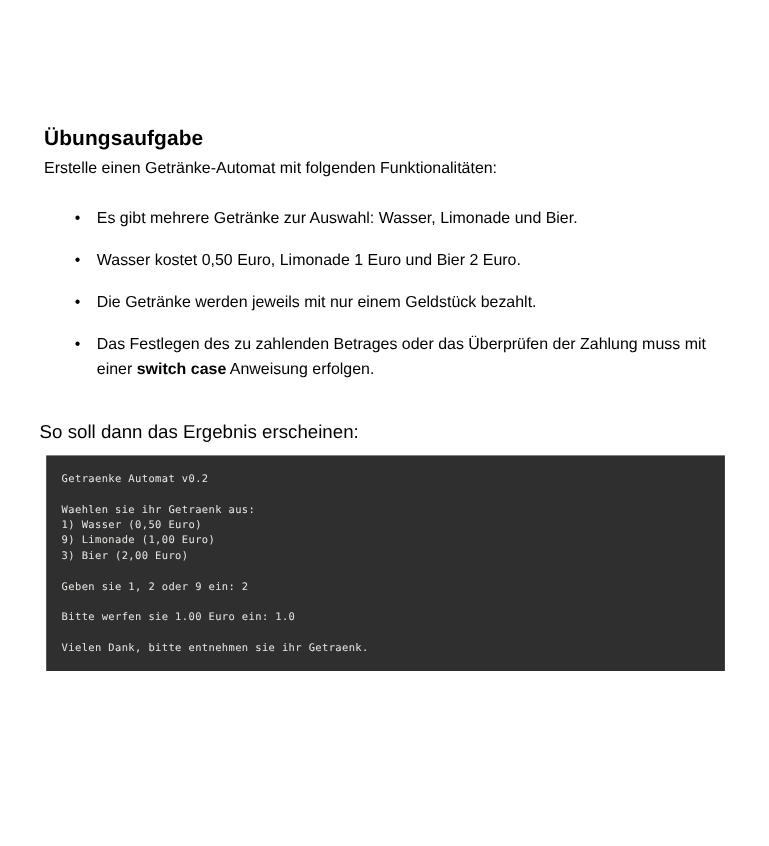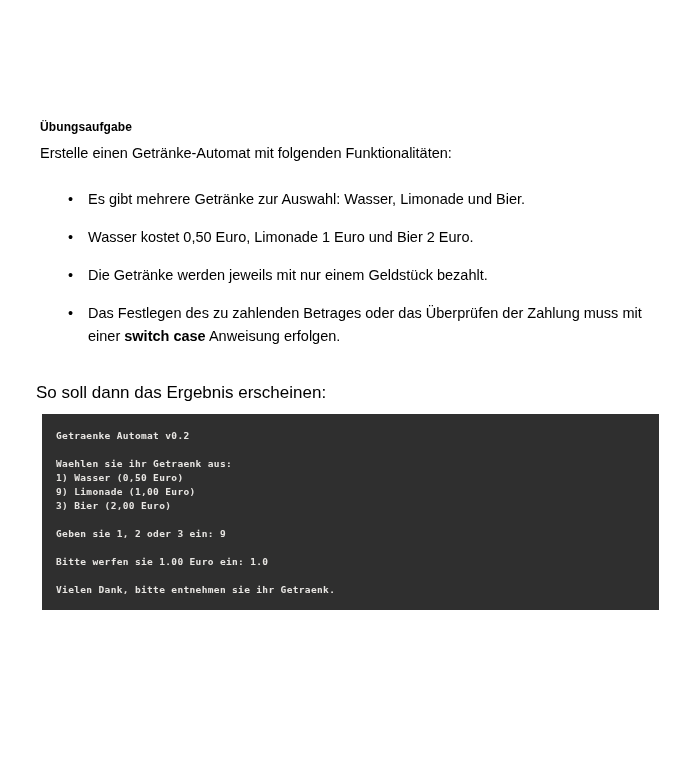--- a/index.html
+++ b/index.html
@@ -22,21 +22,21 @@
     top: 0; left: 0;
     width: 699px;
     height: 769px;
     background: #ffffff;
   }
 
   .doc-heading {
     position: absolute;
     left: 40px;
     top: 118px;
-    font-size: 12px;
+    font-size: 19px;
     font-weight: bold;
     letter-spacing: 0.1px;
     line-height: 18px;
     color: #000000;
   }
 
   .doc-intro {
     position: absolute;
     left: 40px;
     top: 144px;
@@ -109,21 +109,20 @@
   }
 
   .terminal-line {
     font-family: "DejaVu Sans Mono", "Liberation Mono", monospace;
     font-size: 9.5px;
     line-height: 14px;
     color: #e8e6e3;
     white-space: pre;
     letter-spacing: 0.35px;
     height: 14px;
-    font-weight: bold;
   }
 
   .terminal-line.blank {
     color: transparent;
   }
 </style>
 </head>
 <body>
 
 <div class="page">
@@ -167,20 +166,20 @@
   <div class="doc-caption">So soll dann das Ergebnis erscheinen:</div>
 
   <div class="terminal">
     <div class="terminal-line">Getraenke Automat v0.2</div>
     <div class="terminal-line blank"></div>
     <div class="terminal-line">Waehlen sie ihr Getraenk aus:</div>
     <div class="terminal-line">1) Wasser (0,50 Euro)</div>
     <div class="terminal-line">9) Limonade (1,00 Euro)</div>
     <div class="terminal-line">3) Bier (2,00 Euro)</div>
     <div class="terminal-line blank"></div>
-    <div class="terminal-line">Geben sie 1, 2 oder 3 ein: 9</div>
+    <div class="terminal-line">Geben sie 1, 2 oder 9 ein: 2</div>
     <div class="terminal-line blank"></div>
     <div class="terminal-line">Bitte werfen sie 1.00 Euro ein: 1.0</div>
     <div class="terminal-line blank"></div>
     <div class="terminal-line">Vielen Dank, bitte entnehmen sie ihr Getraenk.</div>
   </div>
 
 </div>
 
 </body></html>

